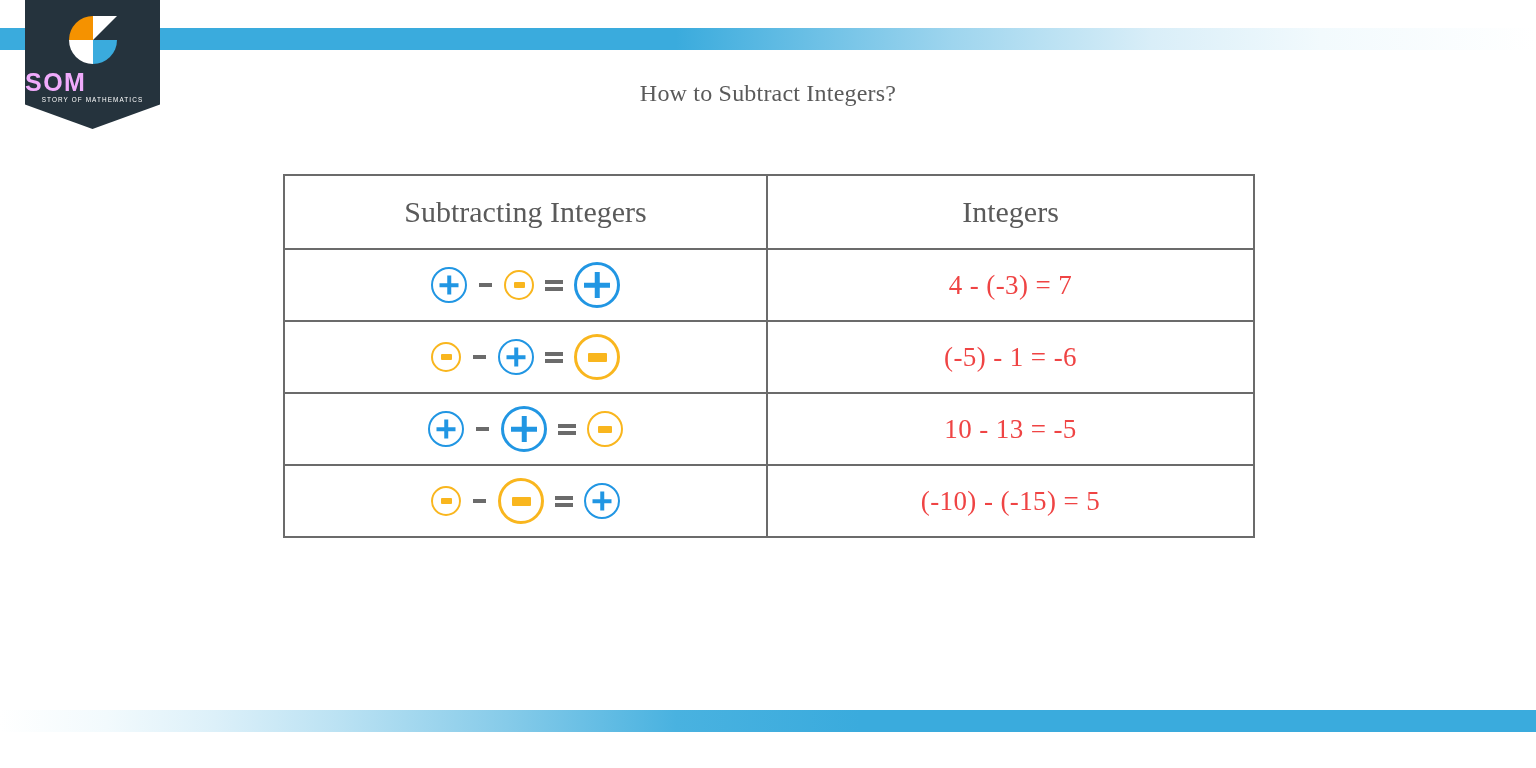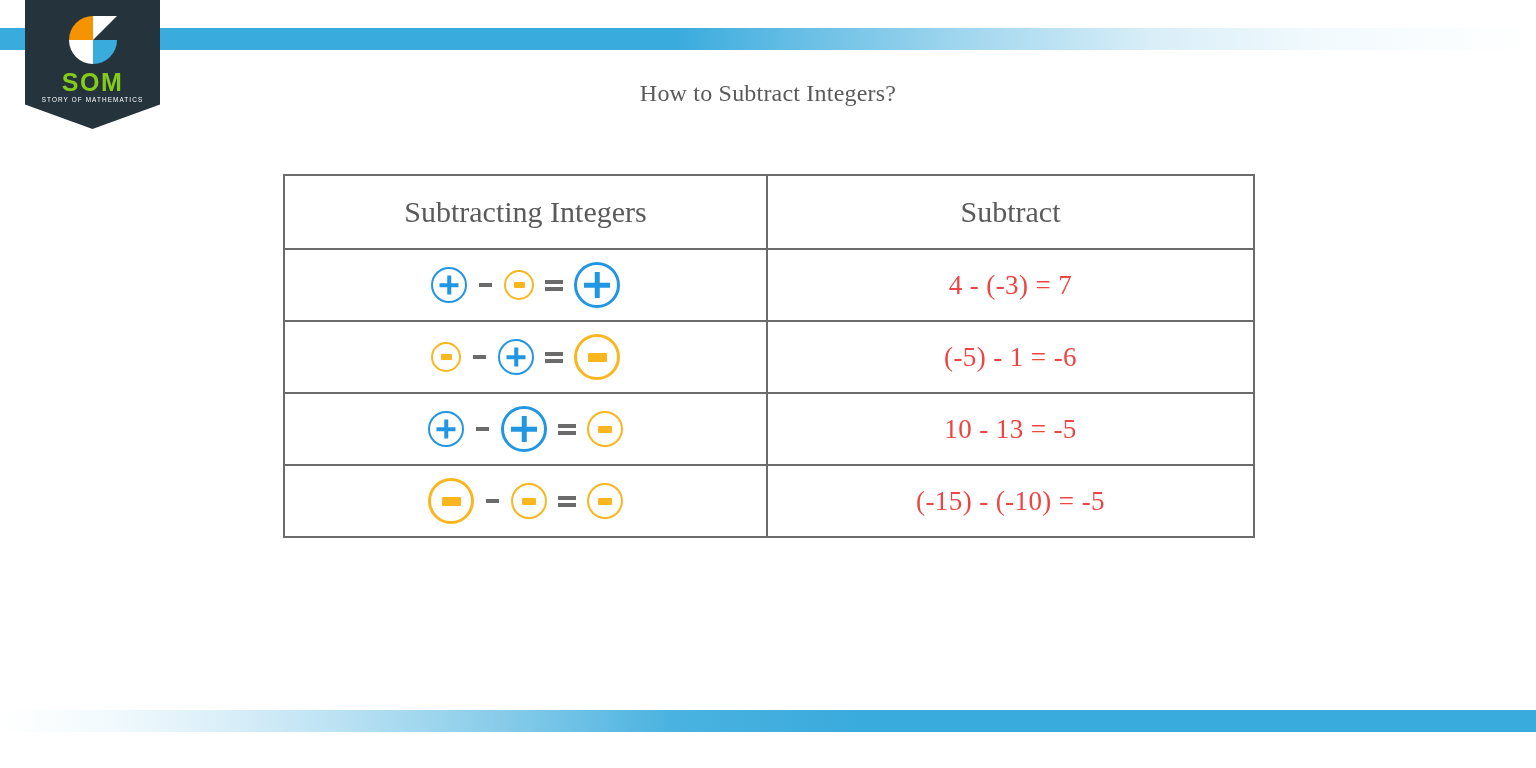--- a/index.html
+++ b/index.html
@@ -64,22 +64,21 @@
     top: 12px;
     transform: translateX(-50%);
     width: 56px;
     height: 56px;
   }
   .logo-word {
     position: absolute;
     left: 0;
     right: 0;
     top: 70px;
-    text-align: center;
-    color: #84cc16;
+    color: #f0abfc;
     font-family: "Liberation Sans", sans-serif;
     font-weight: bold;
     font-size: 25px;
     letter-spacing: 1.5px;
     line-height: 1;
   }
   .logo-tag {
     position: absolute;
     left: 0;
     right: 0;
@@ -239,21 +238,21 @@
 <div class="page-title">How to Subtract Integers?</div>
 
 <table class="int-table">
   <colgroup>
     <col class="col-rule">
     <col class="col-ex">
   </colgroup>
   <thead>
     <tr>
       <th class="hdr">Subtracting Integers</th>
-      <th class="hdr">Subtract</th>
+      <th class="hdr">Integers</th>
     </tr>
   </thead>
   <tbody id="table-body">
       <tr>
         <td class="cell-rule">
           <div class="expr">
             <span class="sign blue sz-m">
               <span class="glyph-plus"></span>
             </span>
             <span class="sp" style="width: 12px;"></span>
@@ -312,35 +311,35 @@
             <span class="sign yellow sz-m">
               <span class="glyph-minus"></span>
             </span>
           </div>
         </td>
         <td class="cell-ex">10 - 13 = -5</td>
       </tr>
       <tr>
         <td class="cell-rule">
           <div class="expr">
+            <span class="sign yellow sz-s">
+              <span class="glyph-minus"></span>
+            </span>
+            <span class="sp" style="width: 12px;"></span>
+            <span class="op-minus"></span>
+            <span class="sp" style="width: 12px;"></span>
             <span class="sign yellow sz-l">
               <span class="glyph-minus"></span>
             </span>
-            <span class="sp" style="width: 12px;"></span>
-            <span class="op-minus"></span>
-            <span class="sp" style="width: 12px;"></span>
-            <span class="sign yellow sz-m">
-              <span class="glyph-minus"></span>
-            </span>
             <span class="sp" style="width: 11px;"></span>
             <span class="op-eq"></span>
             <span class="sp" style="width: 11px;"></span>
-            <span class="sign yellow sz-m">
-              <span class="glyph-minus"></span>
+            <span class="sign blue sz-m">
+              <span class="glyph-plus"></span>
             </span>
           </div>
         </td>
-        <td class="cell-ex">(-15) - (-10) = -5</td>
+        <td class="cell-ex">(-10) - (-15) = 5</td>
       </tr>
     </tbody>
 </table>
 
 <div class="bottom-bar"></div>
 
 </body></html>

